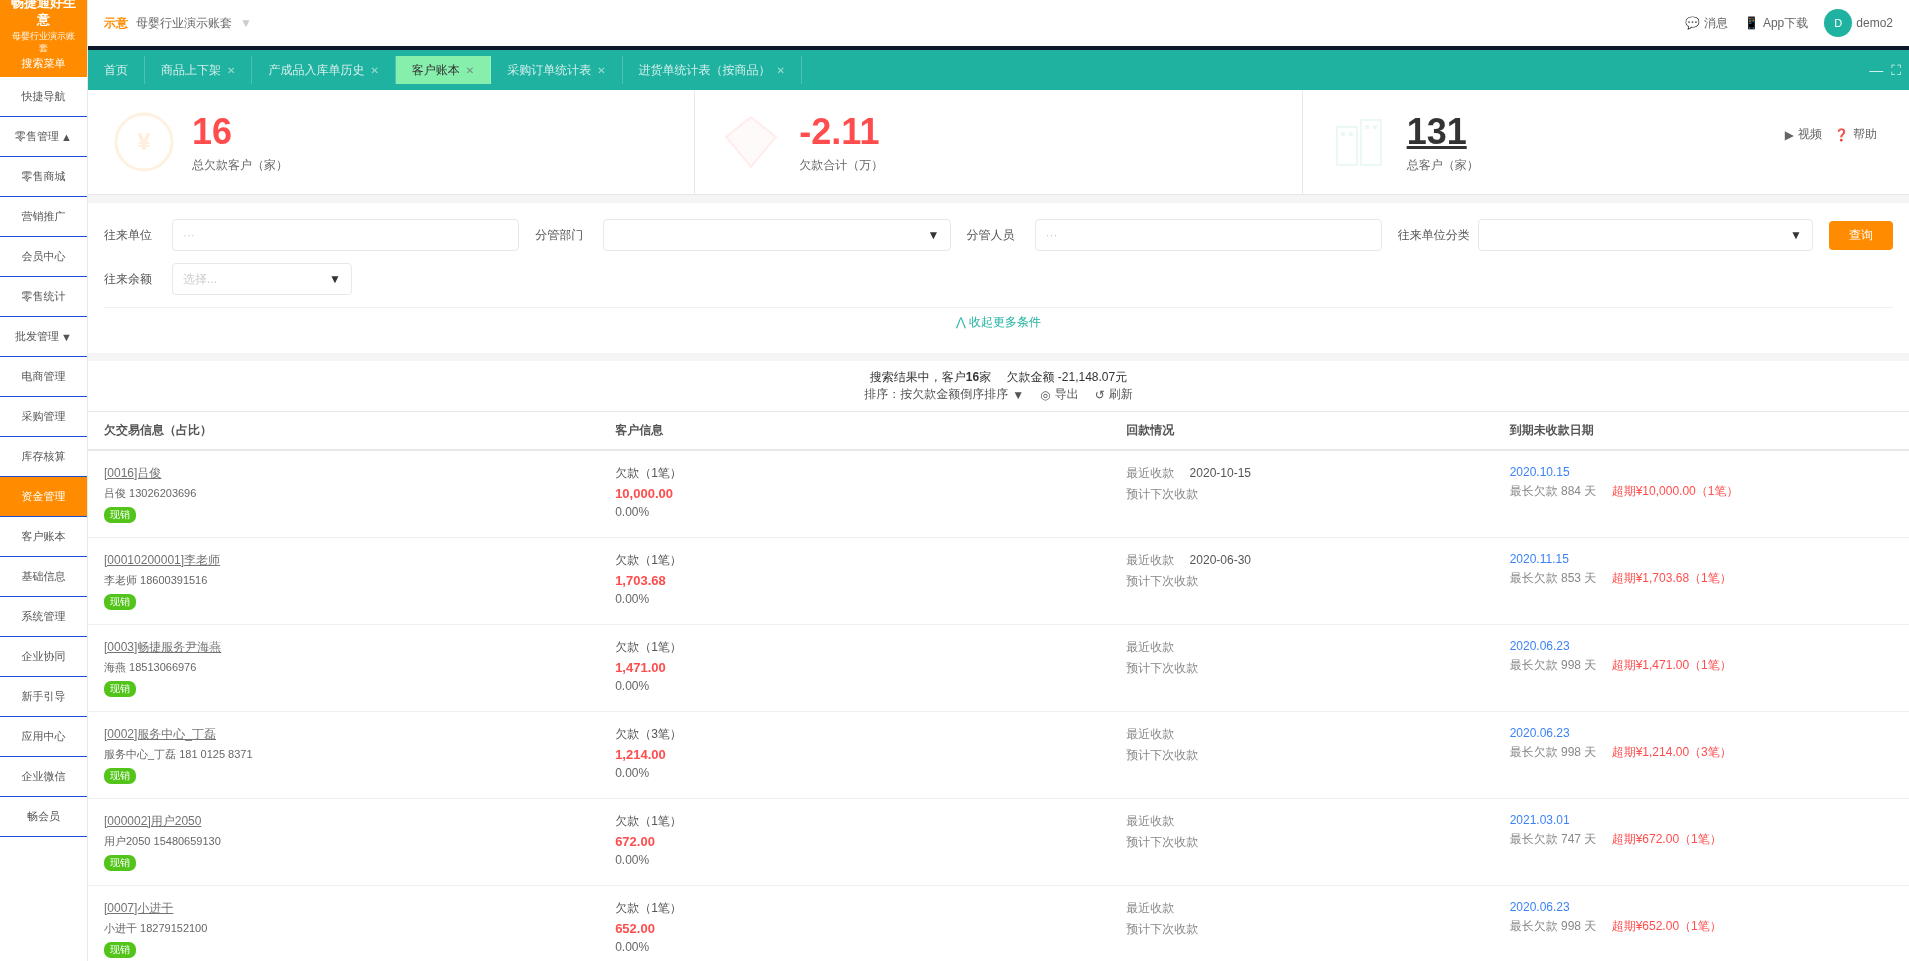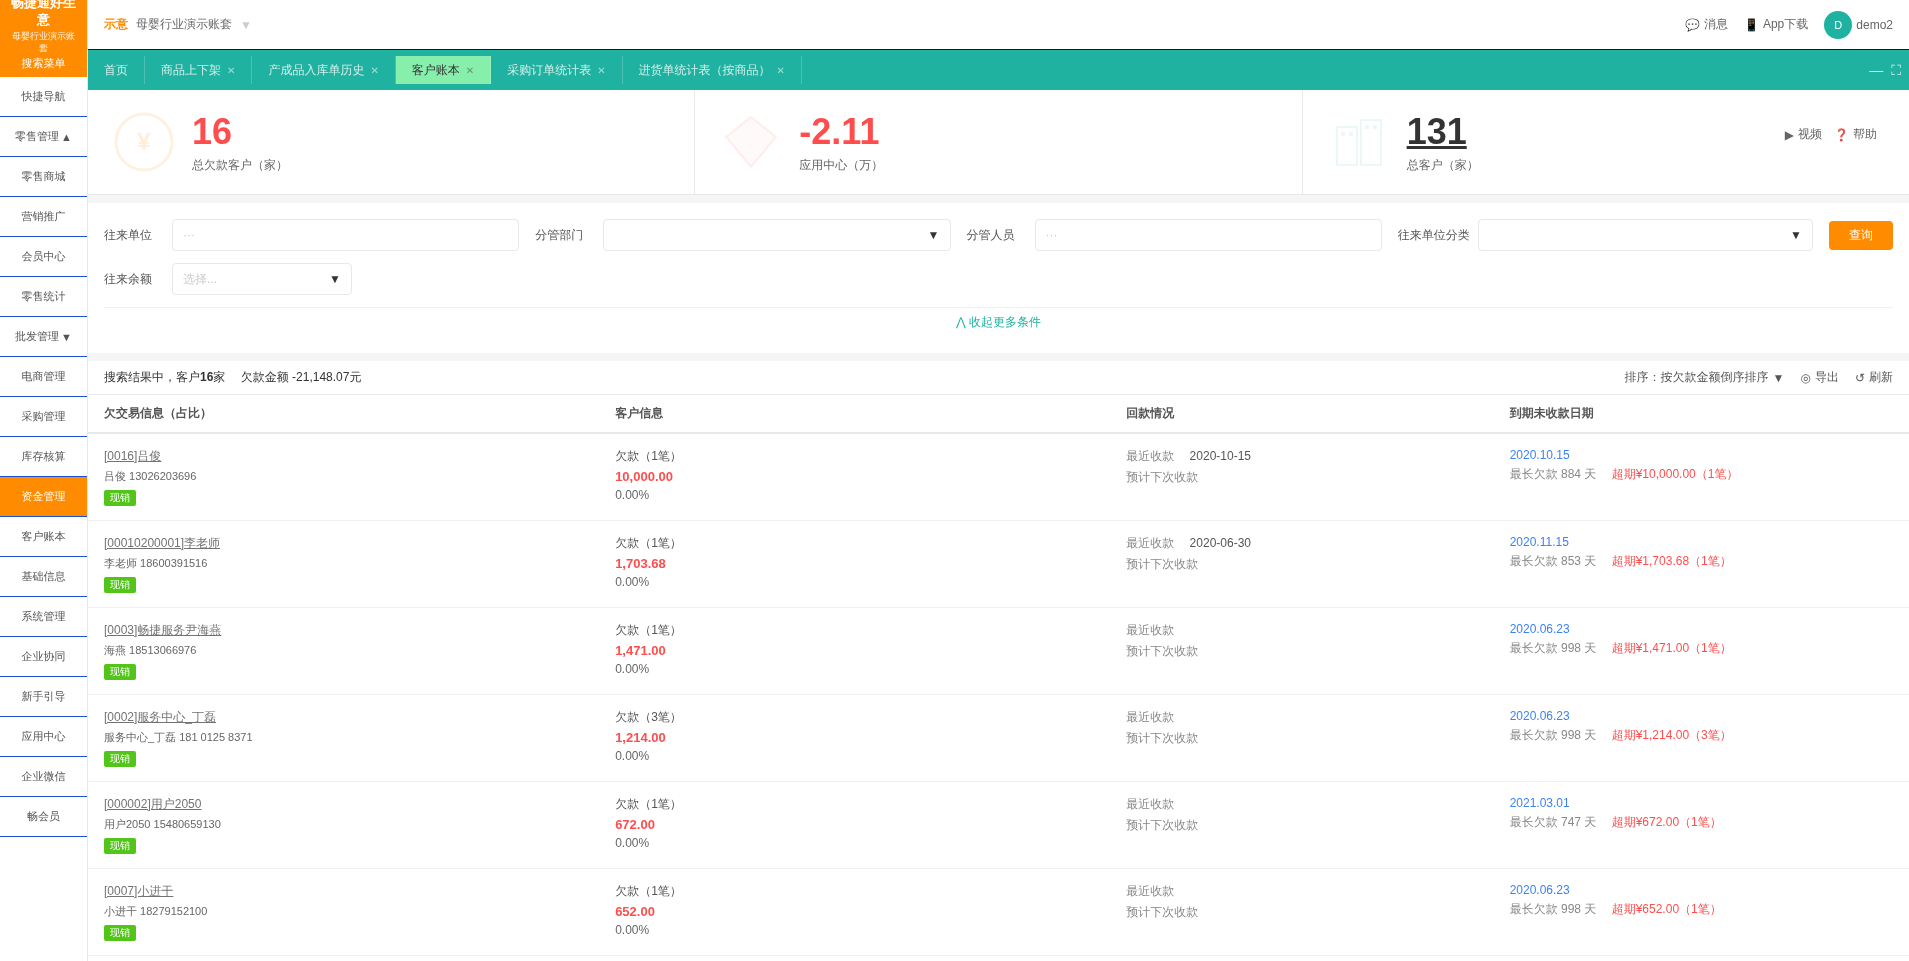--- a/index.html
+++ b/index.html
@@ -11,21 +11,21 @@
     .sidebar-search { background: #ff8c00; padding: 6px 8px; color: #fff; font-size: 11px; cursor: pointer; text-align: center; }
     .sidebar-nav { flex: 1; overflow-y: auto; }
     .sidebar-item { padding: 12px 8px; text-align: center; cursor: pointer; color: #555; font-size: 11px; border-bottom: 1px solid #1d4ed8; }
     .sidebar-item.active { background: #ff8c00; color: #fff; }
     .sidebar-item-with-arrow { display: flex; align-items: center; justify-content: center; gap: 2px; }
 
     
     .main { flex: 1; display: flex; flex-direction: column; overflow: hidden; }
 
     
-    .topbar { height: 50px; background: #fff; border-bottom: 1px solid #0f172a; display: flex; align-items: center; justify-content: space-between; padding: 0 16px; }
+    .topbar { height: 50px; background: #fff; border-bottom: 4px solid #0f172a; display: flex; align-items: center; justify-content: space-between; padding: 0 16px; }
     .topbar-left { display: flex; align-items: center; gap: 8px; color: #666; font-size: 12px; }
     .topbar-right { display: flex; align-items: center; gap: 16px; color: #666; font-size: 12px; }
     .topbar-right-item { display: flex; align-items: center; gap: 4px; cursor: pointer; }
 
     
     .tabs { background: #20b2a0; display: flex; align-items: center; height: 40px; overflow: hidden; }
     .tab { padding: 12px 16px; height: 28px; display: flex; align-items: center; gap: 6px; color: rgba(255,255,255,0.8); cursor: pointer; font-size: 12px; border-right: 1px solid rgba(255,255,255,0.2); white-space: nowrap; }
     .tab.active { background: #86efac; color: #333; }
     .tab-close { font-size: 10px; opacity: 0.7; }
     .tabs-actions { margin-left: auto; display: flex; align-items: center; gap: 8px; padding: 0 8px; }
@@ -54,36 +54,36 @@
     .filter-item { display: flex; align-items: center; gap: 8px; flex: 1; }
     .filter-label { color: #555; font-size: 12px; white-space: nowrap; min-width: 60px; }
     .filter-input { flex: 1; border: 1px solid #e8e8e8; border-radius: 4px; padding: 6px 10px; font-size: 12px; display: flex; align-items: center; justify-content: space-between; cursor: pointer; background: #fff; min-height: 32px; }
     .filter-input .dots { color: #ccc; }
     .filter-select { flex: 1; border: 1px solid #e8e8e8; border-radius: 4px; padding: 6px 10px; font-size: 12px; display: flex; align-items: center; justify-content: space-between; cursor: pointer; background: #fff; min-height: 32px; }
     .filter-select-placeholder { color: #ccc; }
     .search-btn { background: #ff8c00; color: #fff; border: none; border-radius: 4px; padding: 6px 20px; cursor: pointer; font-size: 12px; white-space: nowrap; }
     .collapse-bar { text-align: center; padding: 6px; color: #20b2a0; cursor: pointer; font-size: 12px; border-top: 1px solid #f0f0f0; }
 
     
-    .results-bar { background: #fff; padding: 8px 16px; display: flex; align-items: center; justify-content: space-between; border-bottom: 1px solid #e8e8e8; }
+    .results-bar { background: #fff; padding: 8px 16px; display: flex; align-items: center; justify-content: space-between; border-bottom: 1px solid #e8e8e8; flex-direction: column; }
     .results-text { color: #555; font-size: 12px; }
     .results-text span { color: #333; }
     .results-actions { display: flex; align-items: center; gap: 16px; color: #555; font-size: 12px; }
     .results-action { display: flex; align-items: center; gap: 4px; cursor: pointer; }
     .sort-select { display: flex; align-items: center; gap: 4px; cursor: pointer; }
 
     
     .table-container { background: #fff; }
     .table-header { display: grid; grid-template-columns: 2fr 2fr 1.5fr 1.5fr; padding: 10px 16px; border-bottom: 2px solid #e8e8e8; color: #555; font-size: 12px; font-weight: bold; }
     .table-row { display: grid; grid-template-columns: 2fr 2fr 1.5fr 1.5fr; padding: 14px 16px; border-bottom: 1px solid #f0f0f0; align-items: start; }
 
     .customer-info { }
     .customer-name { color: #737373; font-size: 12px; cursor: pointer; margin-bottom: 4px; text-decoration: underline; }
     .customer-phone { color: #666; font-size: 11px; margin-bottom: 6px; }
-    .customer-tag { display: inline-block; background: #52c41a; color: #fff; font-size: 10px; padding: 1px 6px; border-radius: 2px; }
+    .customer-tag { display: inline-block; background: #52c41a; color: #fff; font-size: 10px; padding: 1px 6px; border-radius: 7px; }
 
     .debt-info { }
     .debt-count { color: #555; font-size: 12px; margin-bottom: 4px; }
     .debt-amount { color: #ff4d4d; font-size: 13px; font-weight: bold; margin-bottom: 4px; }
     .debt-ratio { color: #666; font-size: 12px; }
 
     .repay-info { color: #555; font-size: 12px; }
     .repay-row { margin-bottom: 4px; }
     .repay-label { color: #888; }
 
@@ -204,21 +204,21 @@
 
       <div class="stat-card">
         <div class="stat-icon">
           <svg viewBox="0 0 60 60" fill="none">
             <polygon points="30,5 55,25 30,55 5,25" stroke="#ff4d4d" stroke-width="2" fill="none" opacity="0.3"></polygon>
             <polygon points="30,5 55,25 30,55 5,25" fill="#ff4d4d" opacity="0.1"></polygon>
           </svg>
         </div>
         <div class="stat-info">
           <div class="stat-number red">-2.11</div>
-          <div class="stat-label">应用中心（万）</div>
+          <div class="stat-label">欠款合计（万）</div>
         </div>
       </div>
 
       <div class="stat-card" style="position:relative;">
         <div class="stat-icon">
           <svg viewBox="0 0 60 60" fill="none">
             <rect x="8" y="15" width="20" height="38" stroke="#20b2a0" stroke-width="2" fill="none" opacity="0.3"></rect>
             <rect x="32" y="8" width="20" height="45" stroke="#20b2a0" stroke-width="2" fill="none" opacity="0.3"></rect>
             <rect x="12" y="20" width="4" height="4" fill="#20b2a0" opacity="0.3"></rect>
             <rect x="20" y="20" width="4" height="4" fill="#20b2a0" opacity="0.3"></rect>

